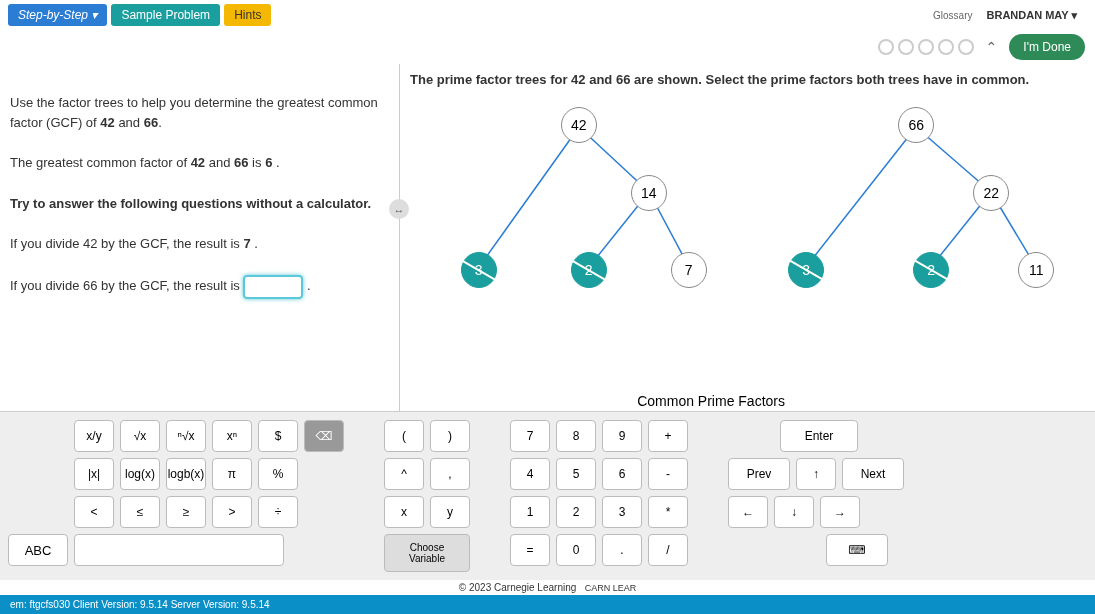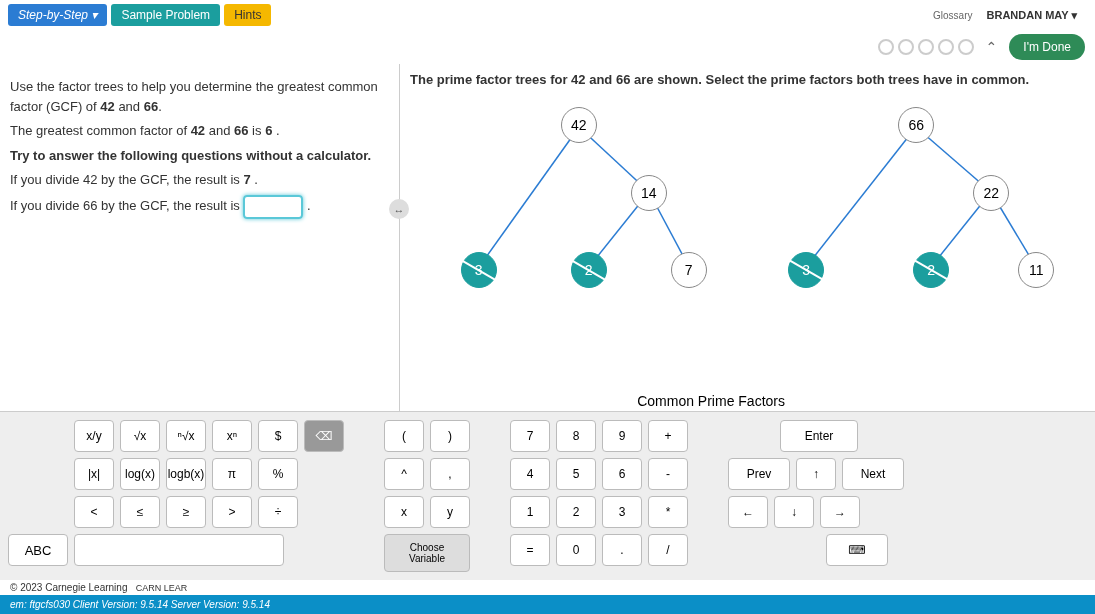--- a/index.html
+++ b/index.html
@@ -12,21 +12,21 @@
   .tab-yellow { background: #f5b800; color: #333; }
   .spacer { flex: 1; }
   .user { font-size: 11px; color: #333; font-weight: bold; margin-right: 10px; }
   .gloss { font-size: 10px; color: #666; margin-right: 10px; margin-left: 28px; }
   .progress-dots { display: flex; align-items: center; gap: 4px; padding: 4px 10px; justify-content: flex-end; background: #fff; }
   .dot { width: 16px; height: 16px; border-radius: 50%; border: 2px solid #ccc; }
   .caret-up { font-size: 14px; color: #666; margin: 0 8px; }
   .done-btn { background: #2e8b57; color: #fff; padding: 6px 14px; border-radius: 14px; font-size: 12px; }
   .main { display: flex; flex: 1; overflow: hidden; background: #fff; }
   .left { width: 400px; padding: 8px 10px; border-right: 1px solid #ccc; position: relative; font-size: 13px; color: #333; line-height: 1.5; }
-  .left p { margin: 5px 0; }
+  .left p { margin: 21px 0; }
   .input-box { display: inline-block; width: 60px; height: 24px; border: 2px solid #5ac8d8; border-radius: 4px; vertical-align: middle; box-shadow: 0 0 4px #5ac8d8; }
   .collapse-handle { position: absolute; right: -10px; top: 135px; width: 20px; height: 20px; background: #ddd; border-radius: 50%; display:flex;align-items:center;justify-content:center;font-size:11px;color:#555;}
   .right { flex: 1; padding: 8px 10px; position: relative; }
   .right .instr { font-size: 13px; color: #333; font-weight: bold; margin-bottom: 10px; }
   .trees { display: flex; justify-content: space-around; margin-top: 10px; }
   .tree { position: relative; width: 280px; height: 210px; }
   .node { position: absolute; width: 36px; height: 36px; border-radius: 50%; border: 1px solid #888; background: #fff; display:flex; align-items:center; justify-content:center; font-size: 14px; }
   .node-prime { background: #1b9e9e; color:#fff; border-color:#1b9e9e; }
   .node-prime .strike { position:absolute; width: 120%; height:2px; background:#fff; transform: rotate(30deg); }
   svg.lines { position:absolute; top:0; left:0; width:100%; height:100%; }
@@ -36,22 +36,22 @@
   .kcol { display: flex; flex-direction: column; gap: 6px; }
   .krow { display: flex; gap: 6px; align-items: center; }
   .key { width: 40px; height: 32px; background: #fff; border: 1px solid #bbb; border-radius: 4px; display:flex;align-items:center;justify-content:center; font-size:12px; }
   .key-wide { width: 62px; }
   .key-xwide { width: 78px; }
   .key-long { width: 210px; }
   .key-grey { background: #ddd; }
   .key-tall { height: 38px; flex-direction: column; font-size: 10px; line-height:1.1; }
   .key-del { background:#999; color:#fff; }
   .abc { width: 60px; height: 32px; background:#fff; border:1px solid #bbb; border-radius:4px; display:flex;align-items:center;justify-content:center; }
-  .footer { background: #0b8fc7; color:#fff; font-size:10px; padding: 4px 10px; display:flex; justify-content:space-between;font-style:italic; }
-  .copyright { color:#333; font-size:10px; text-align:left; padding:2px 10px; background:#fff; }
+  .footer { background: #0b8fc7; color:#fff; font-size:10px; padding: 4px 10px; display:flex; justify-content:space-between; }
+  .copyright { color:#333; font-size:10px; text-align:center; padding:2px 10px; background:#fff; }
   .carn { font-size:9px; }
 </style>
 </head>
 <body>
 
 <div class="app">
 
   <div class="topbar">
     <div class="tab tab-blue">Step-by-Step ▾</div>
     <div class="tab tab-teal">Sample Problem</div>

